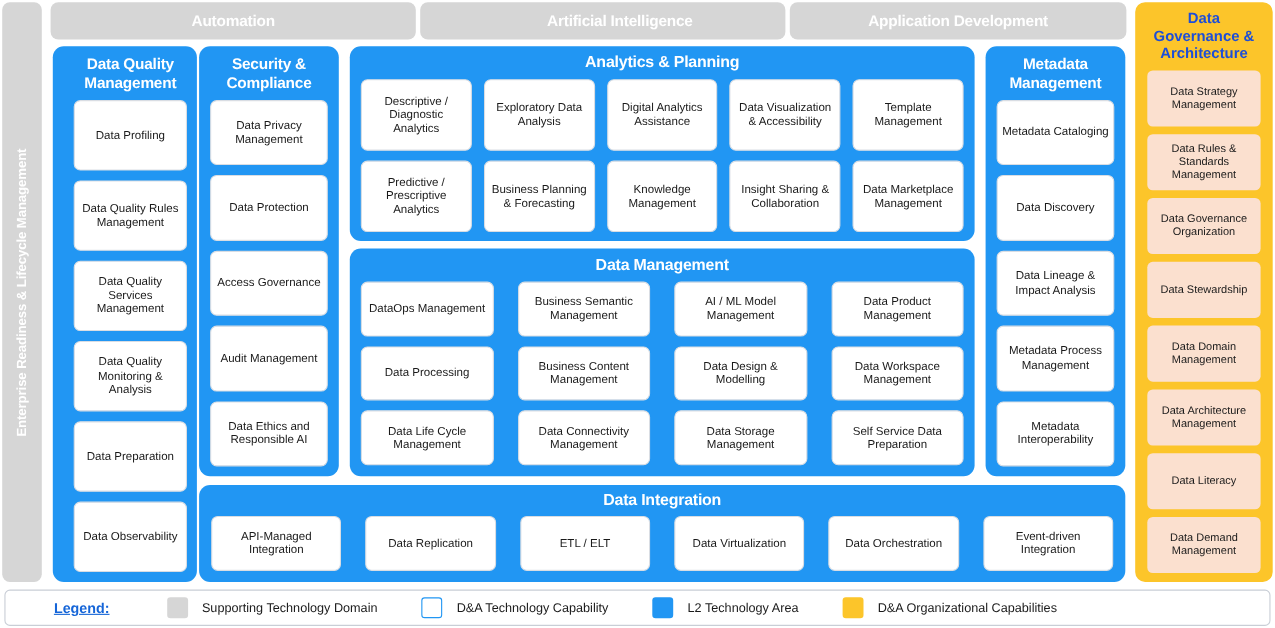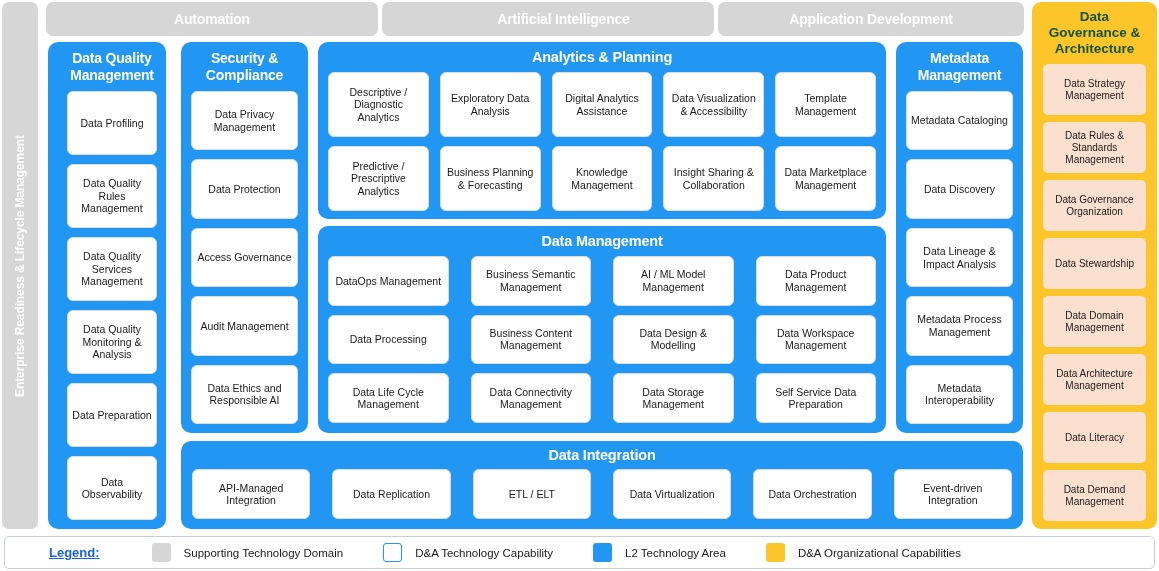--- a/index.html
+++ b/index.html
@@ -97,35 +97,35 @@
     position: absolute;
     left: 1032px; top: 2px;
     width: 125px; height: 527px;
     background: #fcc52a;
     border-radius: 9px;
     padding: 7px 11px 8px 11px;
     display: flex;
     flex-direction: column;
   }
   #gov-title {
-    color: #14532d;
+    color: #1d4ed8;
     font-weight: bold;
     font-size: 13.5px;
     line-height: 16px;
     text-align: center;
     margin-bottom: 7px;
   }
   #gov-items { flex: 1; display: flex; flex-direction: column; gap: 7px; }
   #gov-items .orgcap { flex: 1; }
 
   
   #col-dq {
     position: absolute;
     left: 48px; top: 42px;
-    width: 118px; height: 487px;
+    width: 131px; height: 487px;
     padding: 8px 9px 9px 19px;
     display: flex; flex-direction: column;
   }
   #col-dq .l2title { font-size: 14px; margin-bottom: 7px; }
   #col-dq .items { flex: 1; display: flex; flex-direction: column; gap: 9px; }
   #col-dq .items .cap { flex: 1; }
 
   
   #col-sec {
     position: absolute;

